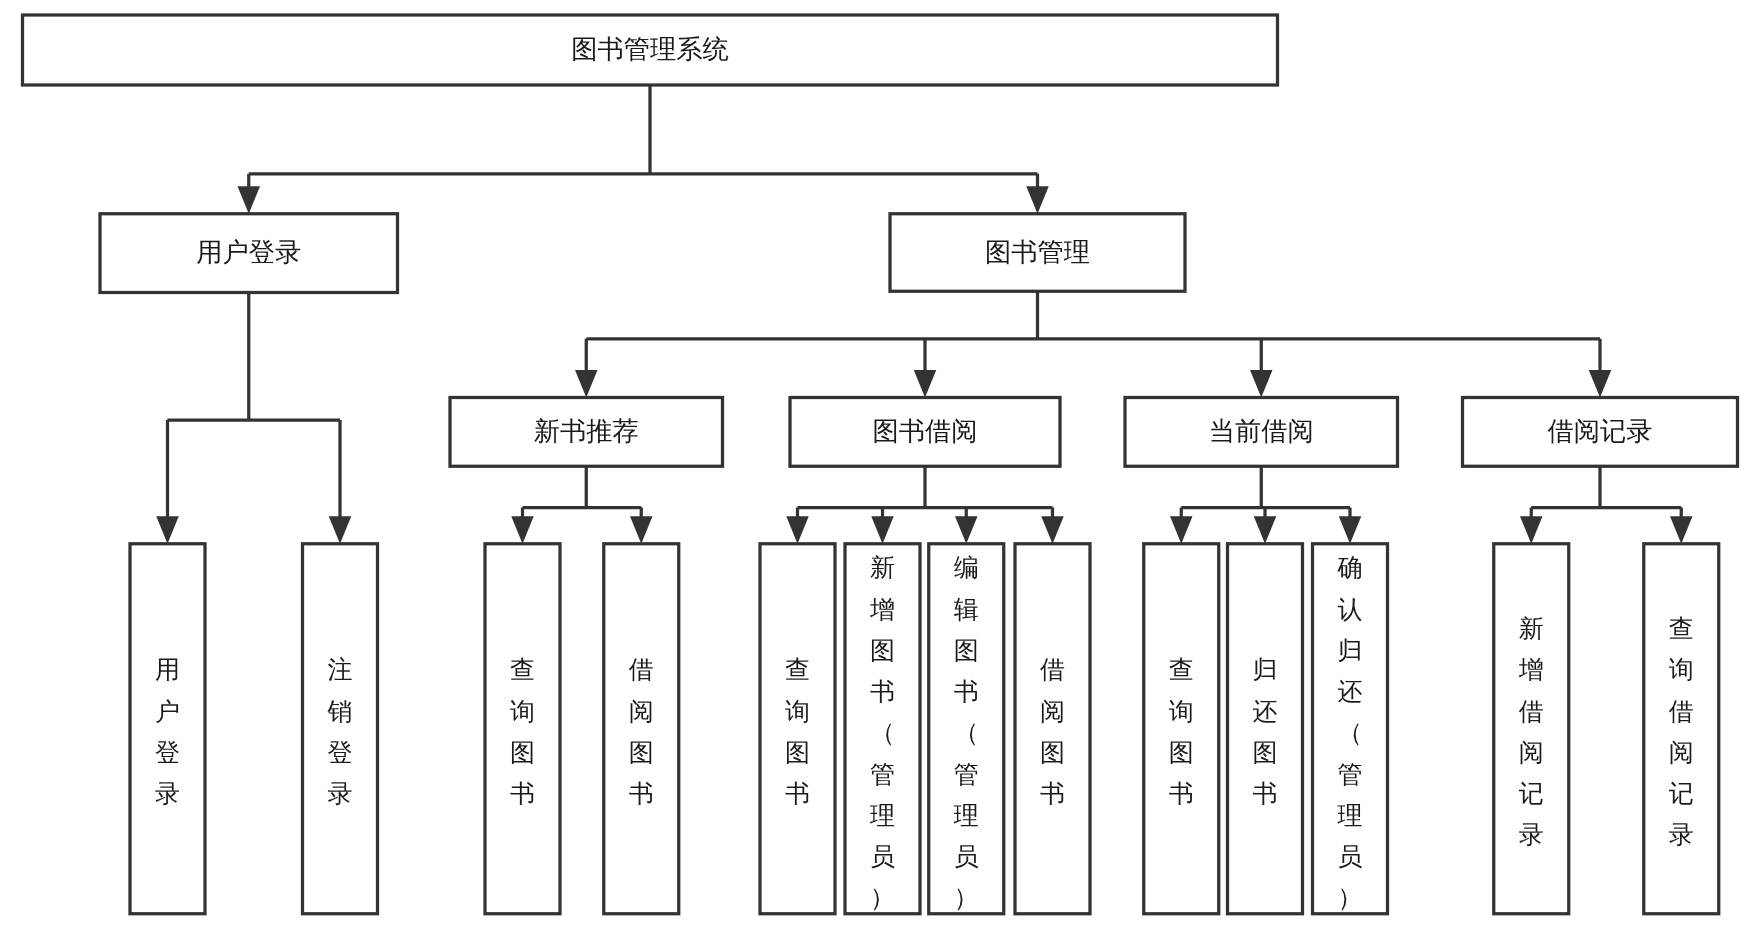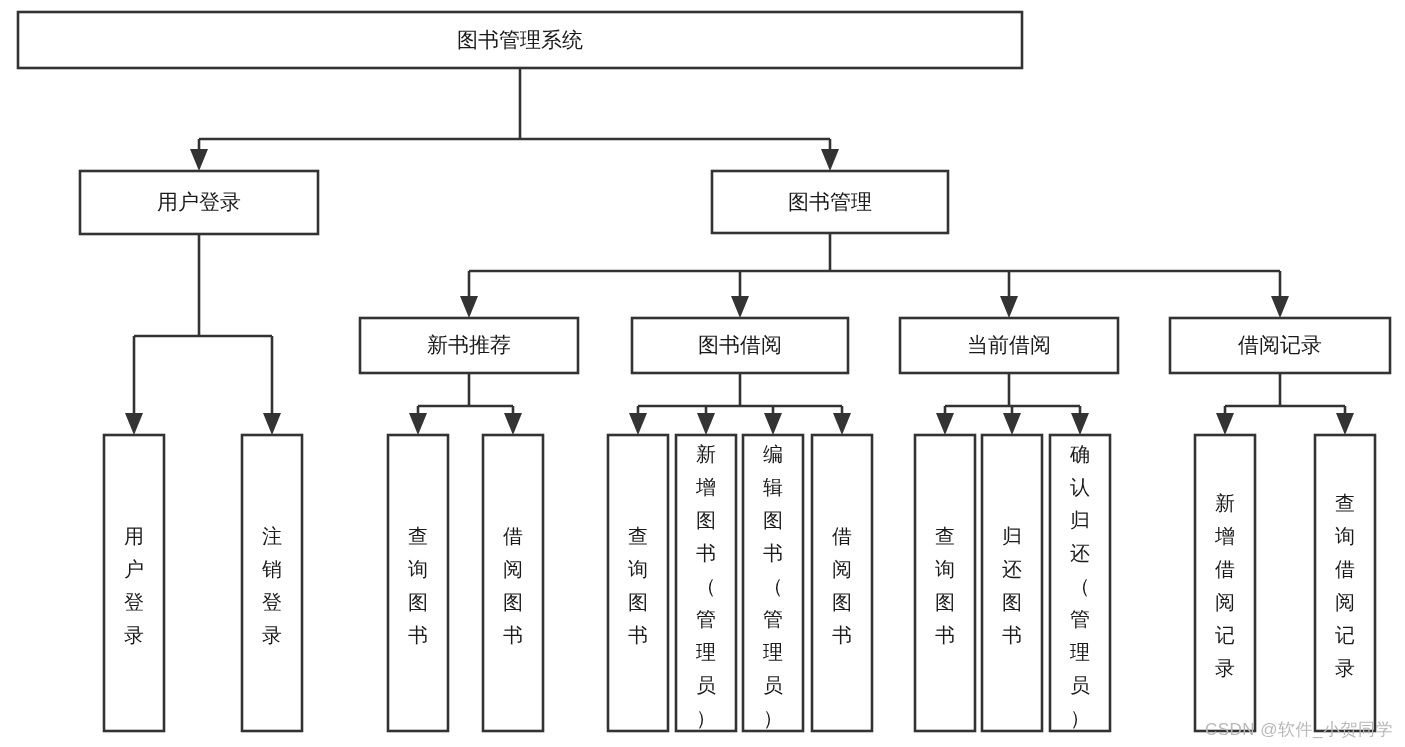--- a/index.html
+++ b/index.html
@@ -204,14 +204,13 @@
         <g>
           <rect x="1195" y="435" width="60" height="296" class="node-box"></rect>
           <text x="1225" class="node-label-v"><tspan x="1225" y="509.74">新</tspan><tspan x="1225" y="542.74">增</tspan><tspan x="1225" y="575.74">借</tspan><tspan x="1225" y="608.74">阅</tspan><tspan x="1225" y="641.74">记</tspan><tspan x="1225" y="674.74">录</tspan></text>
         </g>
         <g>
           <rect x="1315" y="435" width="60" height="296" class="node-box"></rect>
           <text x="1345" class="node-label-v"><tspan x="1345" y="509.74">查</tspan><tspan x="1345" y="542.74">询</tspan><tspan x="1345" y="575.74">借</tspan><tspan x="1345" y="608.74">阅</tspan><tspan x="1345" y="641.74">记</tspan><tspan x="1345" y="674.74">录</tspan></text>
         </g>
       </g>
   </svg>
-  <div class="watermark">CSDN @软件_小贺同学</div>
 </div>
 
 </body></html>

